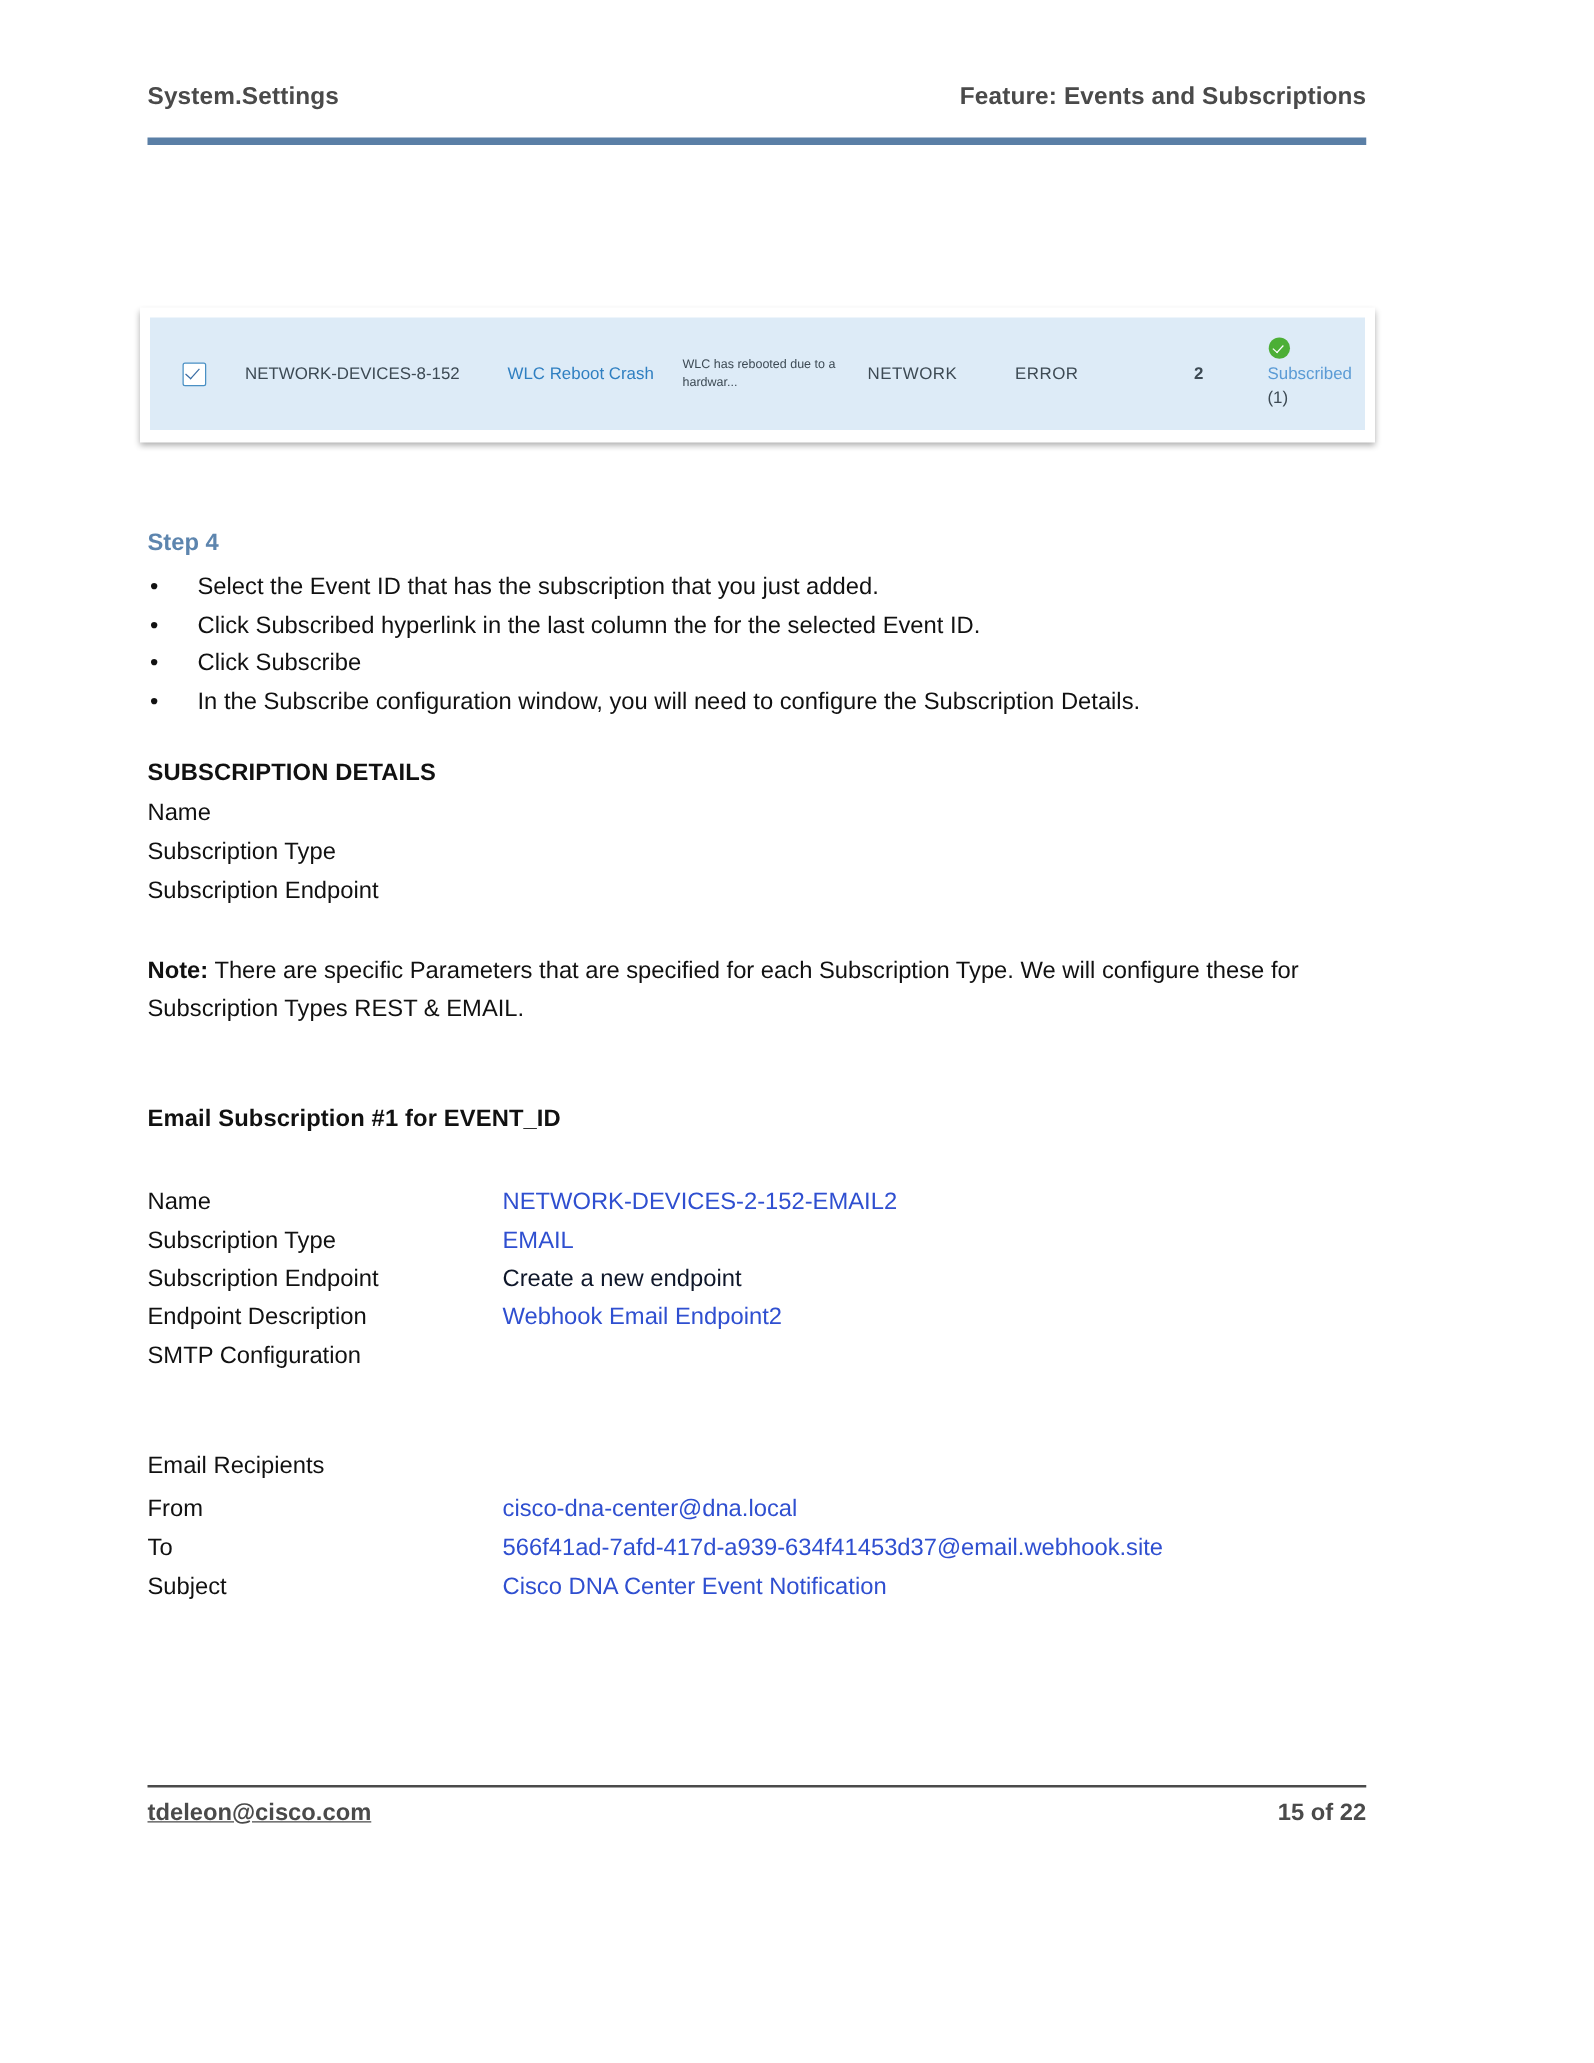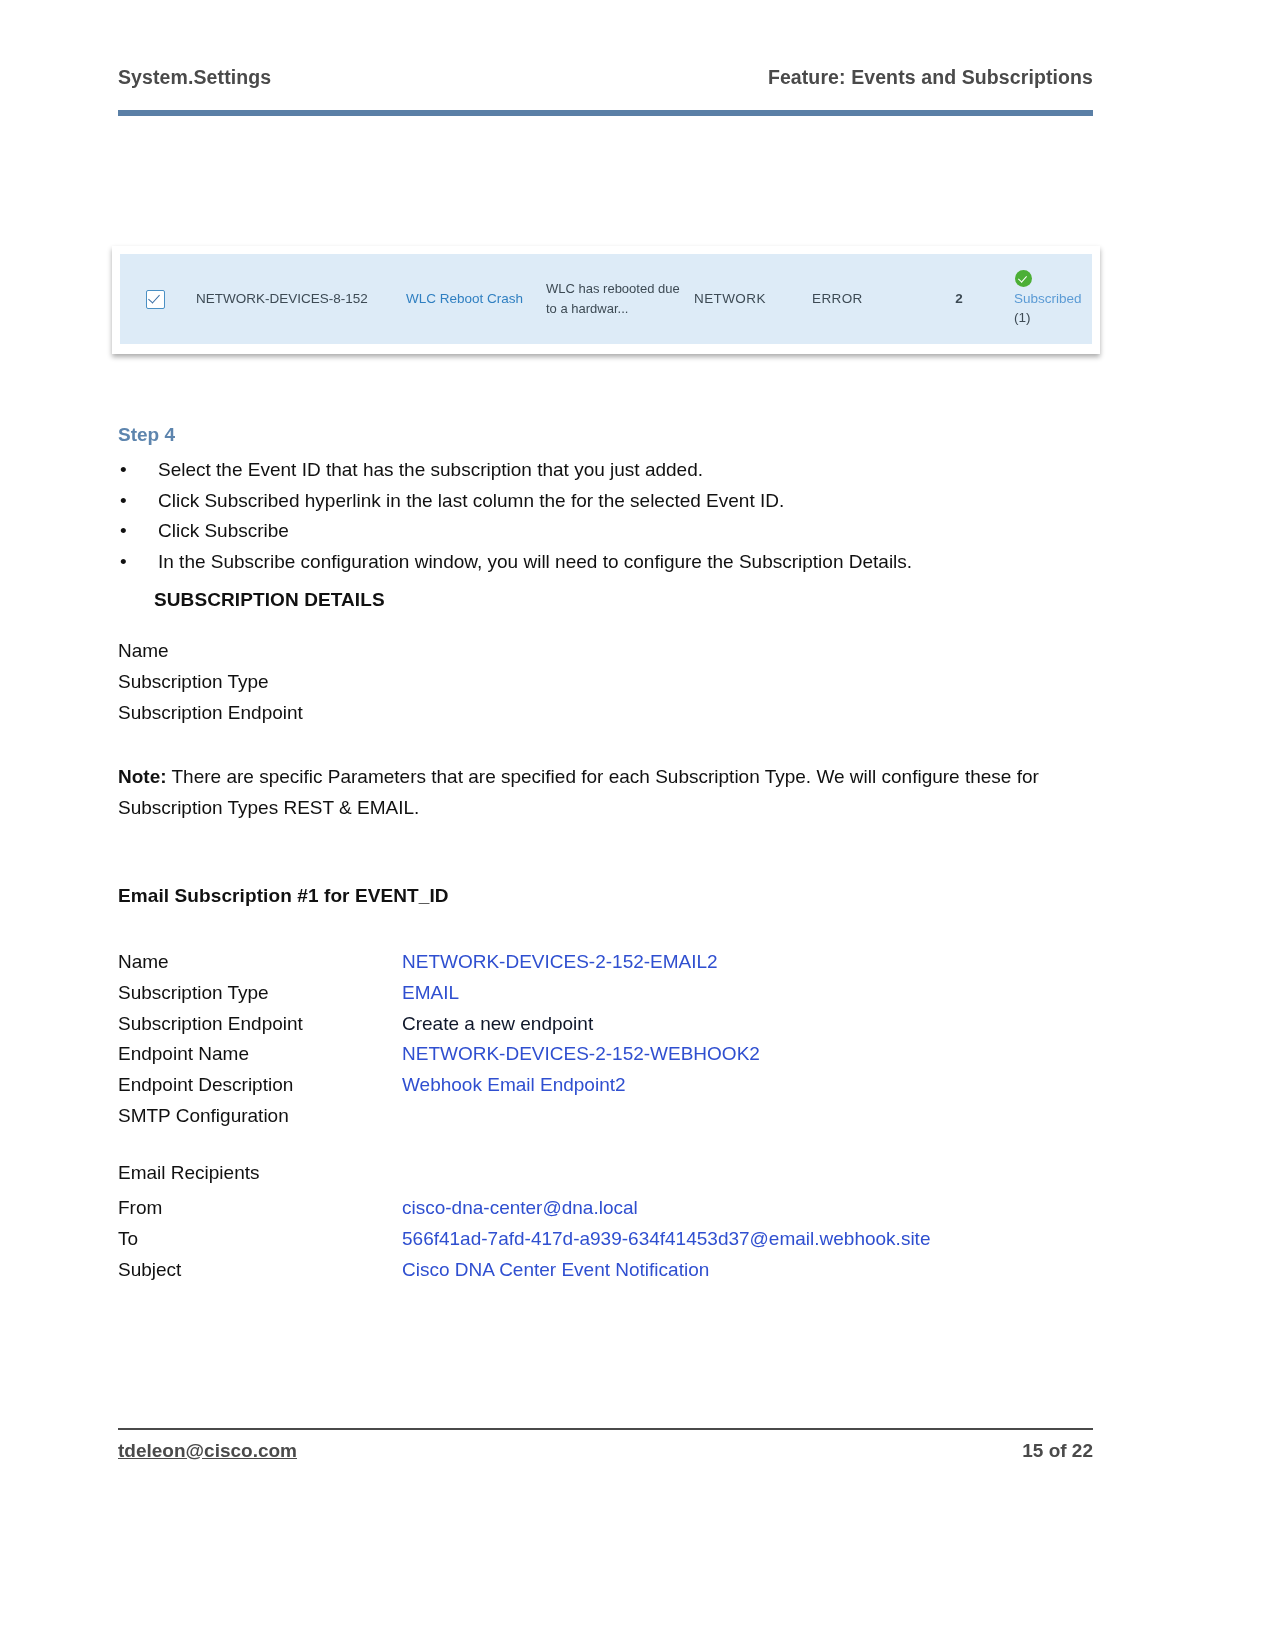--- a/index.html
+++ b/index.html
@@ -77,21 +77,21 @@
     overflow: hidden;
   }
   .cell {
     box-sizing: border-box;
     padding: 0 6px;
     line-height: 1.55;
   }
   .c-check   { width: 70px; display: flex; justify-content: center; align-items: center; }
   .c-eventid { width: 210px; }
   .c-name    { width: 140px; color: #2f7fc1; }
-  .c-desc    { width: 148px; font-size: 13px; }
+  .c-desc    { width: 148px; font-size: 10px; }
   .c-cat     { width: 118px; letter-spacing: 0.4px; }
   .c-sev     { width: 108px; letter-spacing: 0.4px; }
   .c-num     { width: 90px; text-align: center; font-weight: bold; }
   .c-sub     { flex: 1 1 auto; text-align: left; padding-left: 10px; }
 
   .checkbox {
     width: 17px;
     height: 17px;
     border: 1.6px solid #4a90c4;
     background: #ffffff;
@@ -283,21 +283,21 @@
     <li>
       <span class="bl-dot">•</span>
       <span>Click Subscribe</span>
     </li>
     <li>
       <span class="bl-dot">•</span>
       <span>In the Subscribe configuration window, you will need to configure the Subscription Details.</span>
     </li>
   </ul>
 
-  <div class="sec-head" style="top:589px;margin-left:36px;">SUBSCRIPTION DETAILS</div>
+  <div class="sec-head" style="top:608px;">SUBSCRIPTION DETAILS</div>
   <div class="plain-line" style="top:640px;">Name</div>
   <div class="plain-line" style="top:671px;">Subscription Type</div>
   <div class="plain-line" style="top:702px;">Subscription Endpoint</div>
 
   <div class="note-block">
     <b>Note:</b>
     <span>There are specific Parameters that are specified for each Subscription Type. We will configure these for Subscription Types REST &amp; EMAIL.</span>
   </div>
 
   <div class="sec-head" style="top:885px;">Email Subscription #1 for EVENT_ID</div>
@@ -307,24 +307,20 @@
       <div class="dl-key">Name</div>
       <div class="dl-val val-blue">NETWORK-DEVICES-2-152-EMAIL2</div>
     </div>
     <div class="dl-row">
       <div class="dl-key">Subscription Type</div>
       <div class="dl-val val-blue">EMAIL</div>
     </div>
     <div class="dl-row">
       <div class="dl-key">Subscription Endpoint</div>
       <div class="dl-val val-plain">Create a new endpoint</div>
-    </div>
-    <div class="dl-row">
-      <div class="dl-key">Endpoint Name</div>
-      <div class="dl-val val-blue">NETWORK-DEVICES-2-152-WEBHOOK2</div>
     </div>
     <div class="dl-row">
       <div class="dl-key">Endpoint Description</div>
       <div class="dl-val val-blue">Webhook Email Endpoint2</div>
     </div>
     <div class="dl-row">
       <div class="dl-key">SMTP Configuration</div>
     </div>
   </div>
 

